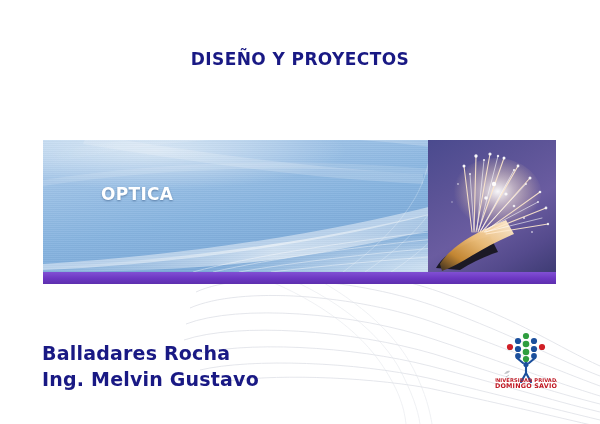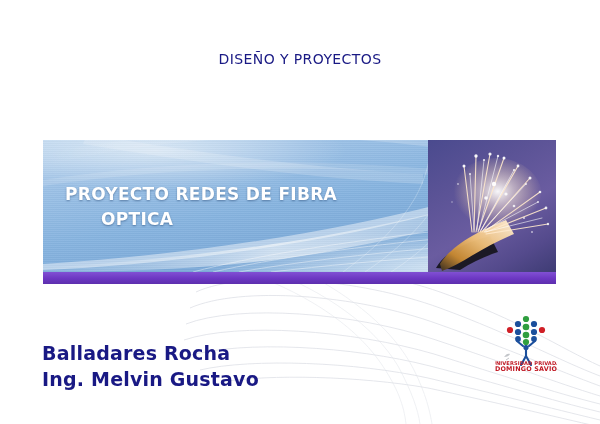--- a/index.html
+++ b/index.html
@@ -37,22 +37,22 @@
   
   .title-block {
     position: absolute;
     left: 0;
     top: 46px;
     width: 600px;
     text-align: center;
     z-index: 3;
   }
   .title-line {
-    font-size: 14px;
-    font-weight: normal;
+    font-size: 17px;
+    font-weight: bold;
     color: #191984;
     line-height: 27px;
     letter-spacing: 0.4px;
     white-space: nowrap;
   }
 
   
   .banner-wrap {
     position: absolute;
     left: 43px;
@@ -155,21 +155,21 @@
     color: #191984;
     line-height: 26px;
     letter-spacing: 0.2px;
     white-space: nowrap;
   }
 
   
   .logo {
     position: absolute;
     left: 495px;
-    top: 313px;
+    top: 330px;
     width: 62px;
     height: 62px;
     z-index: 3;
   }
   .logo-svg { display: block; }
 </style>
 </head>
 <body>
 
 <div id="slide">
@@ -304,21 +304,20 @@
           <circle cx="86" cy="66" r="1.3" opacity="0.8"></circle>
           <circle cx="96" cy="78" r="1.1" opacity="0.7"></circle>
           <circle cx="104" cy="92" r="1.0" opacity="0.6"></circle>
           <circle cx="30" cy="44" r="0.9" opacity="0.6"></circle>
           <circle cx="24" cy="62" r="0.8" opacity="0.5"></circle>
         </g>
       </svg>
     </div>
 
     <div class="banner-text">
-      <div class="banner-text-line">PROYECTO REDES DE FIBRA</div>
       <div class="banner-text-line indent">OPTICA</div>
     </div>
 
     <div class="purple-bar"></div>
   </div>
 
   <div class="presenter">
     <div class="presenter-line">Balladares Rocha</div>
     <div class="presenter-line">Ing. Melvin Gustavo</div>
   </div>

